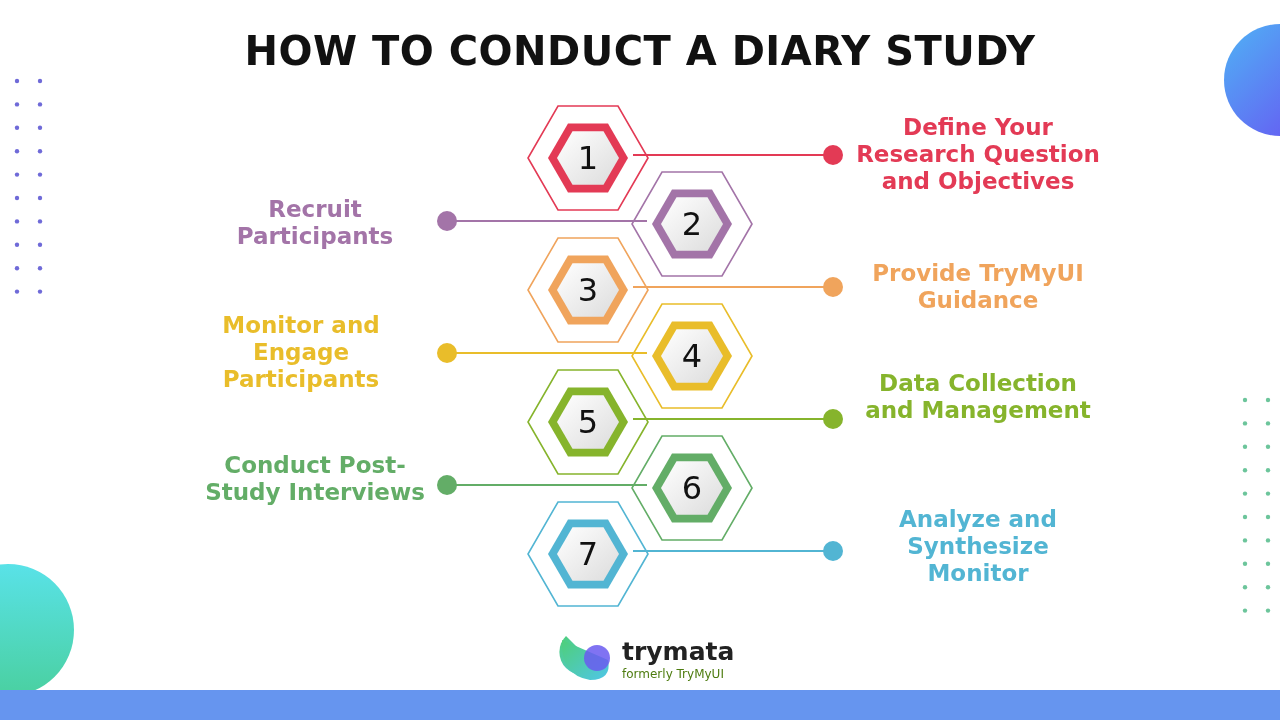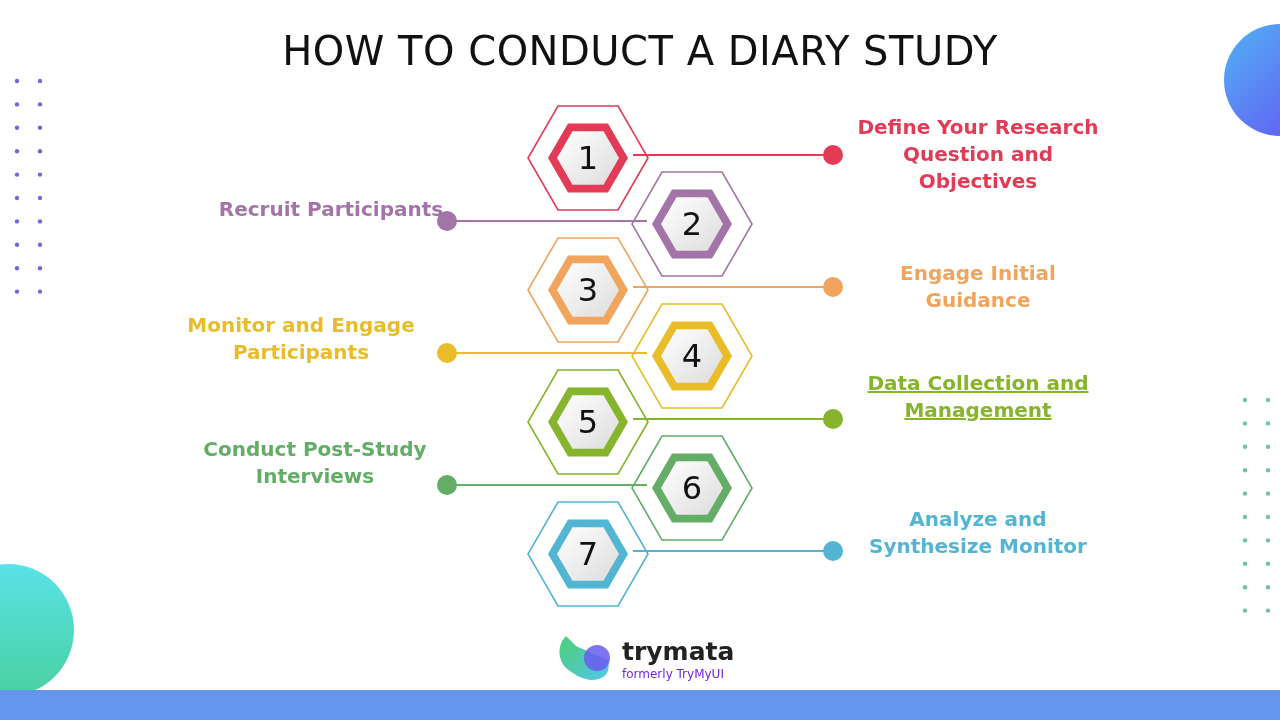--- a/index.html
+++ b/index.html
@@ -1,22 +1,22 @@
 <!DOCTYPE html>
 <html><head>
 <meta charset="utf-8">
 <style>
   html,body{margin:0;padding:0;}
   body{width:1280px;height:720px;position:relative;overflow:hidden;background:#fff;font-family:"DejaVu Sans","Liberation Sans",sans-serif;}
-  .title{position:absolute;left:0;top:28px;width:1280px;text-align:center;font-size:40px;font-weight:normal;color:#111;letter-spacing:0.5px;}
+  .title{position:absolute;left:0;top:28px;width:1280px;text-align:center;font-size:40px;font-weight:bold;color:#111;letter-spacing:0.5px;}
   svg.main{position:absolute;left:0;top:0;}
-  .label{position:absolute;font-size:20px;font-weight:600;text-align:center;line-height:27px;}
+  .label{position:absolute;font-size:23px;font-weight:600;text-align:center;line-height:27px;}
   .bottom-bar{position:absolute;left:0;top:690px;width:1280px;height:30px;background:#6695ef;}
   .logo-text{position:absolute;left:622px;top:637px;font-size:25px;font-weight:bold;color:#222;}
-  .logo-sub{position:absolute;left:622px;top:667px;font-size:12px;color:#6d28d9;}
+  .logo-sub{position:absolute;left:622px;top:667px;font-size:12px;color:#4d7c0f;}
 </style>
 </head>
 <body>
 
 <div class="title">HOW TO CONDUCT A DIARY STUDY</div>
 
 <svg class="main" width="1280" height="720">
   <defs>
     <linearGradient id="inner" x1="0" y1="0" x2="1" y2="1">
       <stop offset="0" stop-color="#ffffff"></stop>
@@ -145,23 +145,23 @@
 
   <g>
     <path d="M566 636 L598 668 A22 22 0 0 1 566 636 Z" fill="url(#logoG)"></path>
     <path d="M562 640 Q560 675 590 680 Q612 680 608 660 Z" fill="url(#logoG)"></path>
     <circle cx="597" cy="658" r="13" fill="#6a5af0" opacity="0.85"></circle>
   </g>
 </svg>
 
 <div id="labels">
     <div class="label" style="color: rgb(227, 58, 85); width: 250px; left: 853px; top: 114px;">Define Your Research Question and Objectives</div>
-    <div class="label" style="color: rgb(163, 116, 168); width: 250px; left: 206px; top: 196px;">Recruit Participants</div>
-    <div class="label" style="color: rgb(240, 164, 92); width: 250px; left: 853px; top: 260px;">Engage Initial Guidance</div>
+    <div class="label" style="color: rgb(163, 116, 168); width: 250px; left: 190px; top: 196px;">Recruit Participants</div>
+    <div class="label" style="color: rgb(240, 164, 92); width: 250px; left: 853px; top: 260px;">Provide TryMyUI Guidance</div>
     <div class="label" style="color: rgb(233, 189, 42); width: 250px; left: 176px; top: 312px;">Monitor and Engage Participants</div>
-    <div class="label" style="color: rgb(134, 180, 44); width: 250px; left: 853px; top: 370px; text-decoration: underline;">Data Collection and Management</div>
-    <div class="label" style="color: rgb(99, 173, 103); width: 250px; left: 190px; top: 436px;">Conduct Post-Study Interviews</div>
+    <div class="label" style="color: rgb(134, 180, 44); width: 250px; left: 853px; top: 370px;">Data Collection and Management</div>
+    <div class="label" style="color: rgb(99, 173, 103); width: 250px; left: 190px; top: 452px;">Conduct Post-Study Interviews</div>
     <div class="label" style="color: rgb(82, 181, 211); width: 250px; left: 853px; top: 506px;">Analyze and Synthesize Monitor</div>
   </div>
 
 <div class="logo-text">trymata</div>
 <div class="logo-sub">formerly TryMyUI</div>
 <div class="bottom-bar"></div>
 
 </body></html>

